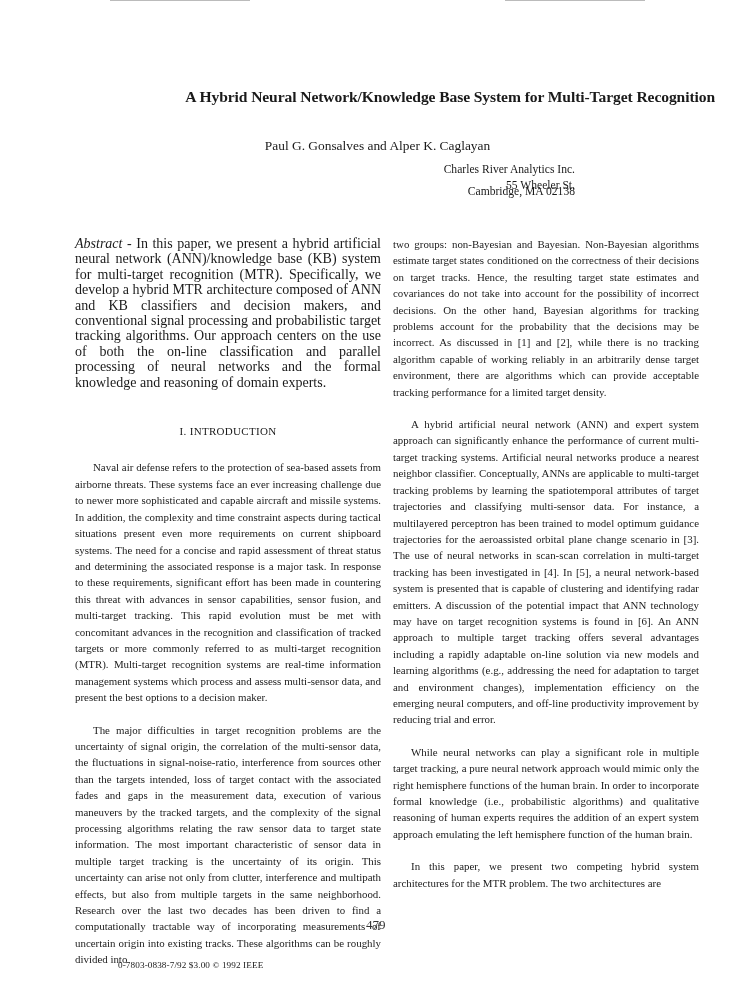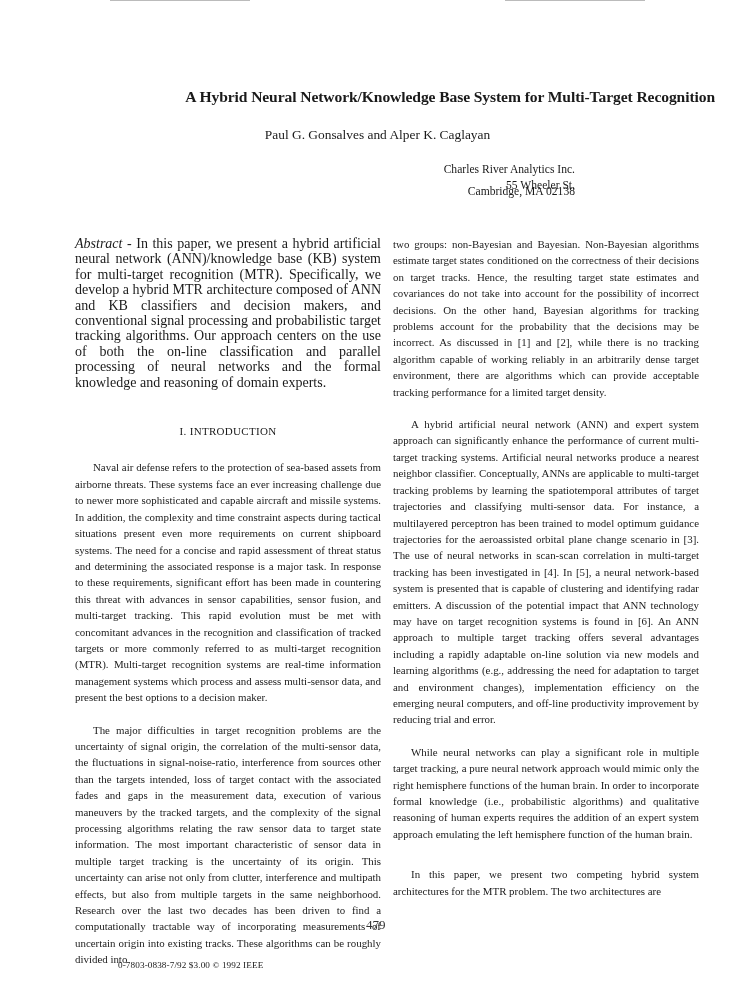--- a/index.html
+++ b/index.html
@@ -8,21 +8,21 @@
     font-family: "Liberation Serif", "DejaVu Serif", serif; color: #1a1a1a;
   }
   .top-rule { position: absolute; top: 0; height: 1px; background: #bbb; }
   .top-rule.l { left: 110px; width: 140px; }
   .top-rule.r { left: 505px; width: 140px; }
   .title {
     position: absolute; top: 88px; left: 40px; width: 675px; text-align: right;
     font-weight: bold; font-size: 15.6px; letter-spacing: -0.1px;
   }
   .authors {
-    position: absolute; top: 127px; left: 180px; width: 395px; text-align: center;
+    position: absolute; top: 138px; left: 180px; width: 395px; text-align: center;
     font-size: 13.4px;
   }
   .affil {
     position: absolute; left: 180px; width: 395px; text-align: right;
     font-size: 11.6px; line-height: 16px;
   }
   .col { position: absolute; width: 306px; font-size: 10.9px; line-height: 16.4px; text-align: justify; }
   .col.left { left: 75px; }
   .col.right { left: 393px; }
   .abstract { font-weight: normal; font-size: 14px; line-height: 15.4px; }
@@ -52,17 +52,17 @@
   <div class="abstract"><span class="lead">Abstract</span><span> - In this paper, we present a hybrid artificial neural network (ANN)/knowledge base (KB) system for multi-target recognition (MTR). Specifically, we develop a hybrid MTR architecture composed of ANN and KB classifiers and decision makers, and conventional signal processing and probabilistic target tracking algorithms. Our approach centers on the use of both the on-line classification and parallel processing of neural networks and the formal knowledge and reasoning of domain experts.</span></div>
   <div class="section-head" style="margin-top:33px">I. INTRODUCTION</div>
   <p class="para" style="margin-top:20px">Naval air defense refers to the protection of sea-based assets from airborne threats. These systems face an ever increasing challenge due to newer more sophisticated and capable aircraft and missile systems. In addition, the complexity and time constraint aspects during tactical situations present even more requirements on current shipboard systems. The need for a concise and rapid assessment of threat status and determining the associated response is a major task. In response to these requirements, significant effort has been made in countering this threat with advances in sensor capabilities, sensor fusion, and multi-target tracking. This rapid evolution must be met with concomitant advances in the recognition and classification of tracked targets or more commonly referred to as multi-target recognition (MTR). Multi-target recognition systems are real-time information management systems which process and assess multi-sensor data, and present the best options to a decision maker.</p>
   <p class="para" style="margin-top:16px">The major difficulties in target recognition problems are the uncertainty of signal origin, the correlation of the multi-sensor data, the fluctuations in signal-noise-ratio, interference from sources other than the targets intended, loss of target contact with the associated fades and gaps in the measurement data, execution of various maneuvers by the tracked targets, and the complexity of the signal processing algorithms relating the raw sensor data to target state information. The most important characteristic of sensor data in multiple target tracking is the uncertainty of its origin. This uncertainty can arise not only from clutter, interference and multipath effects, but also from multiple targets in the same neighborhood. Research over the last two decades has been driven to find a computationally tractable way of incorporating measurements of uncertain origin into existing tracks. These algorithms can be roughly divided into</p>
 </div>
 
 <div class="col right" style="top:236px">
   <p class="para" style="text-indent:0">two groups: non-Bayesian and Bayesian. Non-Bayesian algorithms estimate target states conditioned on the correctness of their decisions on target tracks. Hence, the resulting target state estimates and covariances do not take into account for the possibility of incorrect decisions. On the other hand, Bayesian algorithms for tracking problems account for the probability that the decisions may be incorrect. As discussed in [1] and [2], while there is no tracking algorithm capable of working reliably in an arbitrarily dense target environment, there are algorithms which can provide acceptable tracking performance for a limited target density.</p>
   <p class="para" style="margin-top:16px">A hybrid artificial neural network (ANN) and expert system approach can significantly enhance the performance of current multi-target tracking systems. Artificial neural networks produce a nearest neighbor classifier. Conceptually, ANNs are applicable to multi-target tracking problems by learning the spatiotemporal attributes of target trajectories and classifying multi-sensor data. For instance, a multilayered perceptron has been trained to model optimum guidance trajectories for the aeroassisted orbital plane change scenario in [3]. The use of neural networks in scan-scan correlation in multi-target tracking has been investigated in [4]. In [5], a neural network-based system is presented that is capable of clustering and identifying radar emitters. A discussion of the potential impact that ANN technology may have on target recognition systems is found in [6]. An ANN approach to multiple target tracking offers several advantages including a rapidly adaptable on-line solution via new models and learning algorithms (e.g., addressing the need for adaptation to target and environment changes), implementation efficiency on the emerging neural computers, and off-line productivity improvement by reducing trial and error.</p>
   <p class="para" style="margin-top:16px">While neural networks can play a significant role in multiple target tracking, a pure neural network approach would mimic only the right hemisphere functions of the human brain. In order to incorporate formal knowledge (i.e., probabilistic algorithms) and qualitative reasoning of human experts requires the addition of an expert system approach emulating the left hemisphere function of the human brain.</p>
-  <p class="para" style="margin-top:24px">In this paper, we present two competing hybrid system architectures for the MTR problem. The two architectures are</p>
+  <p class="para" style="margin-top:16px">In this paper, we present two competing hybrid system architectures for the MTR problem. The two architectures are</p>
 </div>
 
 <div class="page-num">479</div>
 <div class="footer">0-7803-0838-7/92 $3.00 © 1992 IEEE</div>
 
 </body></html>

